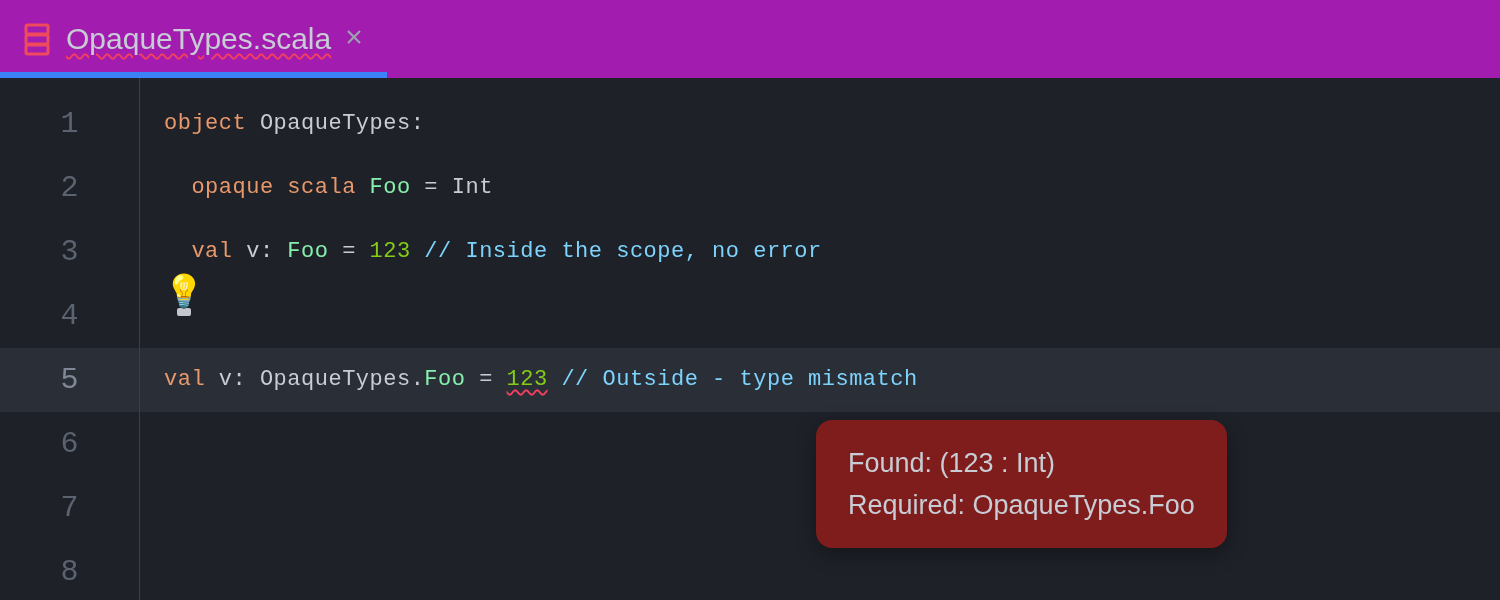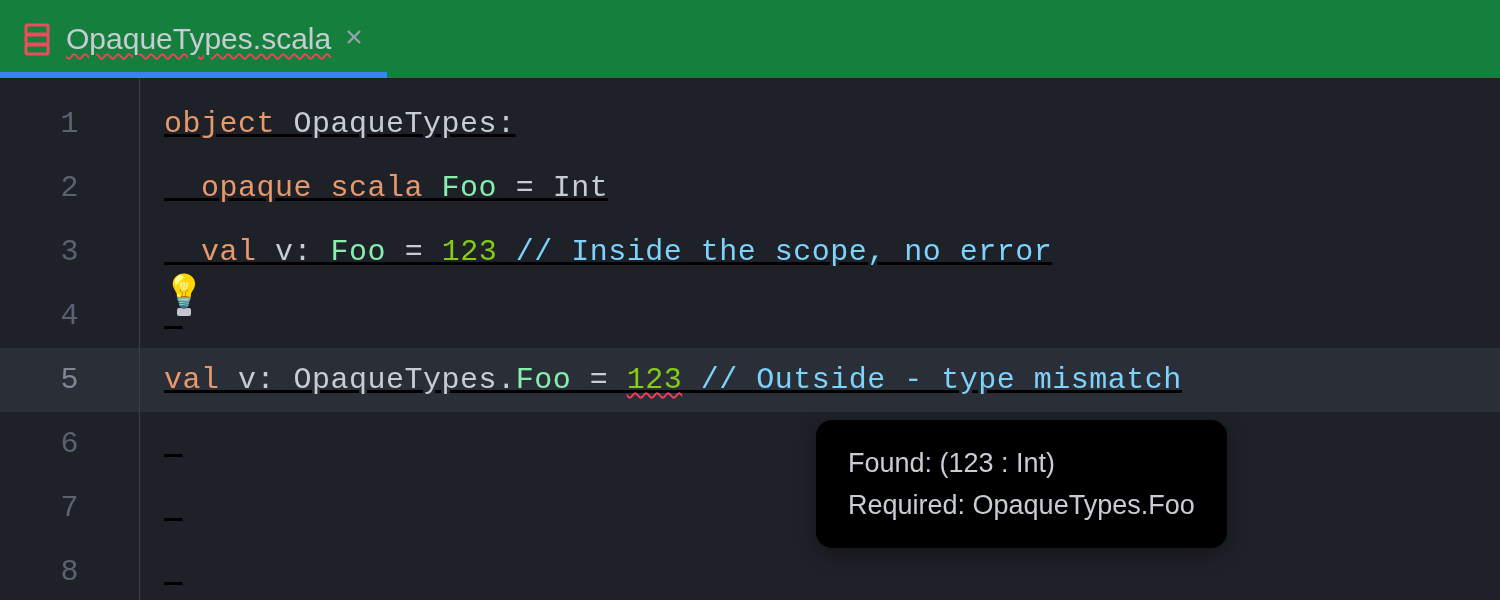--- a/index.html
+++ b/index.html
@@ -8,21 +8,21 @@
     height: 600px;
     background: #1e2128;
     font-family: "Menlo", "Consolas", "Courier New", monospace;
     overflow: hidden;
     position: relative;
   }
   .tab-bar {
     display: flex;
     align-items: flex-start;
     height: 78px;
-    background: #15803d;
+    background: #a21caf;
   }
   .tab {
     display: flex;
     align-items: center;
     height: 78px;
     padding: 0 24px 0 22px;
     position: relative;
     gap: 14px;
   }
   .tab.active::after {
@@ -71,25 +71,24 @@
   .ln.current { background: #2a2e37; color: #7f8796; }
 
   .code-area {
     flex: 1;
     padding-top: 14px;
     position: relative;
   }
   .line {
     height: 64px;
     line-height: 64px;
-    font-size: 30px;
+    font-size: 22px;
     white-space: pre;
     padding-left: 24px;
     letter-spacing: 0.5px;
-    text-decoration: underline;
   }
   .line.current { background: #2a2e37; }
 
   
   .kw   { color: #e8986b; } 
   .type { color: #86efac; } 
   .ident{ color: #c8ccd4; }
   .punct{ color: #c8ccd4; }
   .num  { color: #84cc16; }
   .comm { color: #7dd3fc; }
@@ -116,21 +115,21 @@
     height:8px;
     background:#c3c6cc;
     border-radius:2px;
     margin:-6px auto 0;
   }
 
   .tooltip {
     position: absolute;
     top: 342px;
     left: 676px;
-    background: #000000;
+    background: #7f1d1d;
     border-radius: 16px;
     padding: 22px 32px;
     font-family: -apple-system, "Segoe UI", sans-serif;
     font-size: 27px;
     line-height: 42px;
     color: #c8ccd4;
     box-shadow: 0 6px 20px rgba(0,0,0,0.35);
   }
   .tooltip div { white-space: nowrap; }
 </style>

